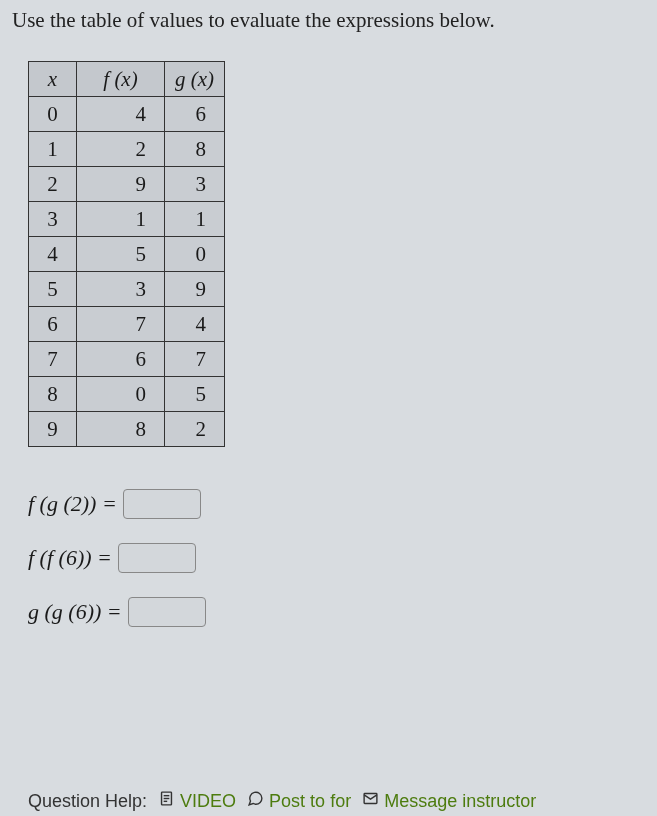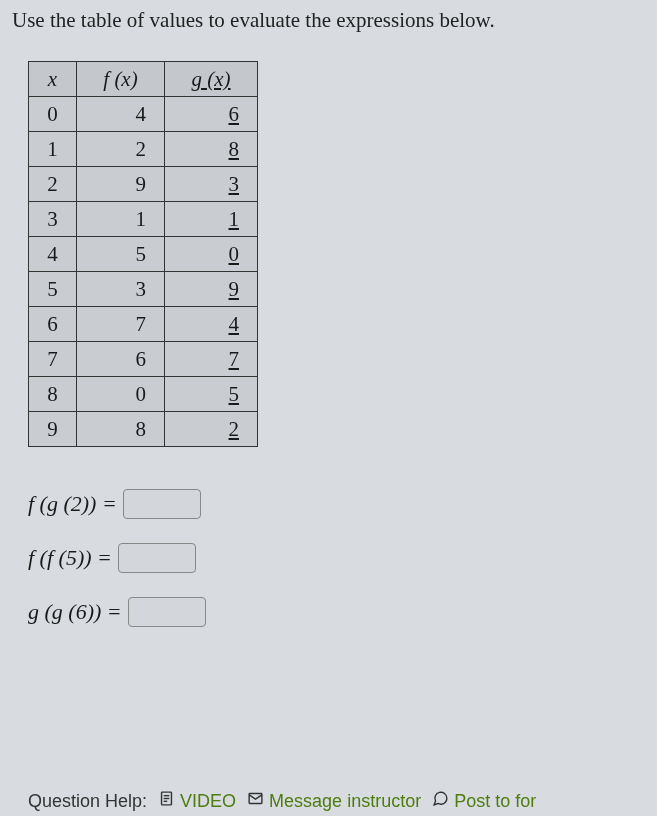--- a/index.html
+++ b/index.html
@@ -36,21 +36,21 @@
       height: 35px;
       vertical-align: middle;
     }
     table.values th {
       background: #c4c8cd;
       font-style: italic;
       font-family: 'Times New Roman', serif;
     }
     .col-x { width: 48px; }
     .col-f { width: 88px; }
-    .col-g { width: 93px; text-decoration: underline; }
+    .col-g { width: 60px; }
     table.values td.col-f { text-align: right; padding-right: 18px; }
     table.values td.col-g { text-align: right; padding-right: 18px; }
     table.values td.col-x { text-align: center; }
     .expressions {
       margin-top: 42px;
       font-family: 'Times New Roman', serif;
       font-size: 22px;
       font-style: italic;
     }
     .expr-row {
@@ -166,21 +166,21 @@
       </tr>
     </tbody>
   </table>
 
   <div class="expressions">
     <div class="expr-row">
       <span class="expr-label">f (g (2)) =</span>
       <input class="answer-box" type="text" style="">
     </div>
     <div class="expr-row">
-      <span class="expr-label">f (f (5)) =</span>
+      <span class="expr-label">f (f (6)) =</span>
       <input class="answer-box" type="text" style="">
     </div>
     <div class="expr-row">
       <span class="expr-label">g (g (6)) =</span>
       <input class="answer-box" type="text" style="">
     </div>
   </div>
 </div>
 
 <div class="help-row">
@@ -194,28 +194,28 @@
         <line x1="8" y1="12" x2="16" y2="12"></line>
         <line x1="8" y1="16" x2="13" y2="16"></line>
       </svg>
     </span>
     <span>VIDEO</span>
   </span>
 
   <span class="help-link">
     <span>
       <svg class="icon-svg" viewBox="0 0 24 24" fill="none" stroke="#333" stroke-width="2">
+        <path d="M21 11.5a8.38 8.38 0 01-8.5 8.5 8.5 8.5 0 01-4-.95L3 21l1.95-5.5A8.5 8.5 0 1121 11.5z"></path>
+      </svg>
+    </span>
+    <span>Post to for</span>
+  </span>
+
+  <span class="help-link">
+    <span>
+      <svg class="icon-svg" viewBox="0 0 24 24" fill="none" stroke="#333" stroke-width="2">
         <rect x="3" y="5" width="18" height="14" rx="1"></rect>
         <path d="M3 7l9 6 9-6"></path>
       </svg>
     </span>
     <span>Message instructor</span>
   </span>
-
-  <span class="help-link">
-    <span>
-      <svg class="icon-svg" viewBox="0 0 24 24" fill="none" stroke="#333" stroke-width="2">
-        <path d="M21 11.5a8.38 8.38 0 01-8.5 8.5 8.5 8.5 0 01-4-.95L3 21l1.95-5.5A8.5 8.5 0 1121 11.5z"></path>
-      </svg>
-    </span>
-    <span>Post to for</span>
-  </span>
 </div>
 
 </body></html>

